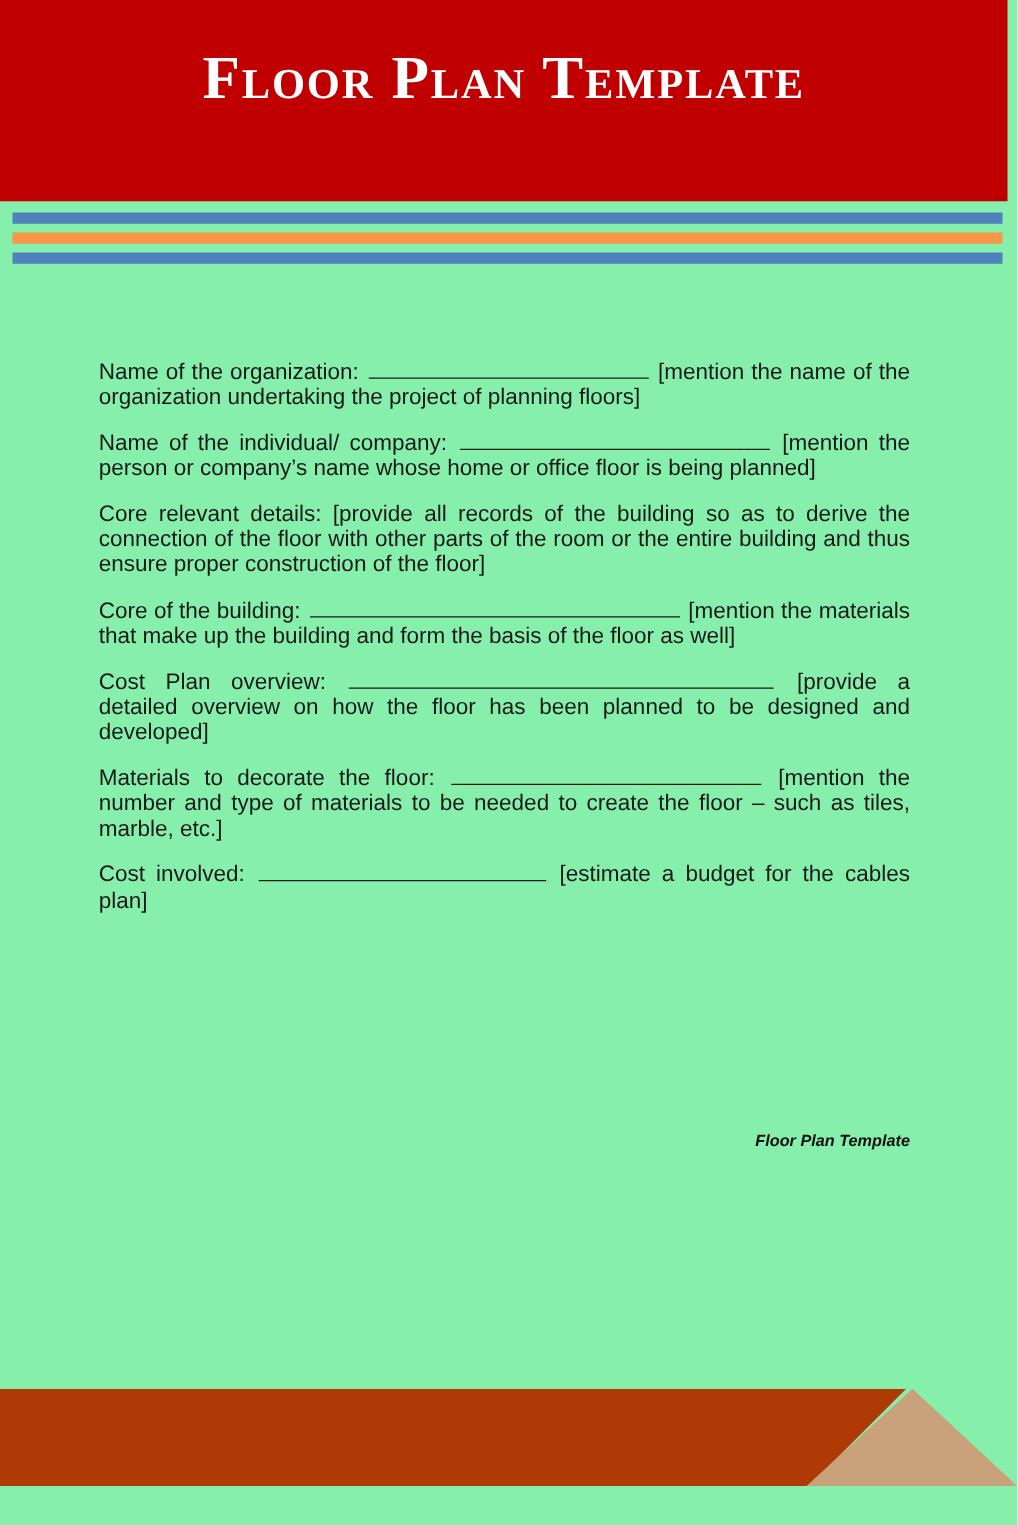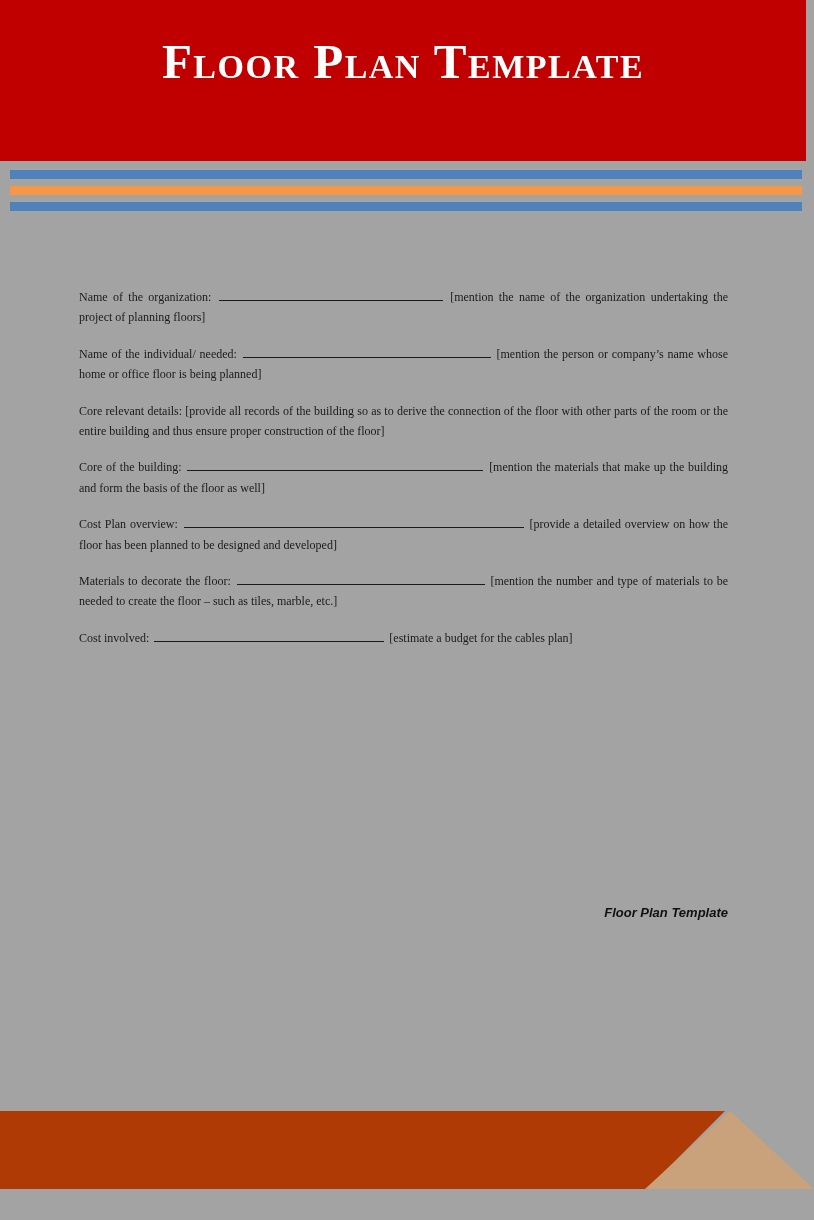--- a/index.html
+++ b/index.html
@@ -7,21 +7,21 @@
     padding: 0;
     background: #ffffff;
   }
   body {
     font-family: "Liberation Sans", "DejaVu Sans", sans-serif;
   }
   .page {
     position: relative;
     width: 814px;
     height: 1220px;
-    background: #a3a3a3;
+    background: #86efac;
     overflow: hidden;
   }
 
   
   .header-band {
     position: absolute;
     left: 0;
     top: 0;
     width: 806px;
     height: 161px;
@@ -56,26 +56,26 @@
 
   
   .body-area {
     position: absolute;
     left: 79px;
     top: 287px;
     width: 649px;
   }
   .para {
     margin: 0 0 16px 0;
-    font-size: 12px;
+    font-size: 18px;
     line-height: 20.4px;
     color: #1a1a1a;
     text-align: justify;
     text-justify: inter-word;
-    font-family: Liberation Serif, serif;
+    font-family: Liberation Sans, sans-serif;
   }
   .para:last-child { margin-bottom: 0; }
   .blank {
     display: inline-block;
     border-bottom: 1.4px solid #1a1a1a;
     vertical-align: baseline;
     height: 13px;
     margin: 0 2px;
   }
 
@@ -128,21 +128,21 @@
   <div class="header-band">
     <div class="doc-title">Floor Plan Template</div>
   </div>
 
   <div class="stripe stripe-1"></div>
   <div class="stripe stripe-2"></div>
   <div class="stripe stripe-3"></div>
 
   <div class="body-area" id="form-body">
       <p class="para"><span>Name of the organization:</span> <span class="blank" style="width: 224px;"></span> <span>[mention the name of the organization undertaking the project of planning floors]</span></p>
-      <p class="para"><span>Name of the individual/ needed:</span> <span class="blank" style="width: 248px;"></span> <span>[mention the person or company’s name whose home or office floor is being planned]</span></p>
+      <p class="para"><span>Name of the individual/ company:</span> <span class="blank" style="width: 248px;"></span> <span>[mention the person or company’s name whose home or office floor is being planned]</span></p>
       <p class="para"><span>Core relevant details:</span> <span>[provide all records of the building so as to derive the connection of the floor with other parts of the room or the entire building and thus ensure proper construction of the floor]</span></p>
       <p class="para"><span>Core of the building:</span> <span class="blank" style="width: 296px;"></span> <span>[mention the materials that make up the building and form the basis of the floor as well]</span></p>
       <p class="para"><span>Cost Plan overview:</span> <span class="blank" style="width: 340px;"></span> <span>[provide a detailed overview on how the floor has been planned to be designed and developed]</span></p>
       <p class="para"><span>Materials to decorate the floor:</span> <span class="blank" style="width: 248px;"></span> <span>[mention the number and type of materials to be needed to create the floor – such as tiles, marble, etc.]</span></p>
       <p class="para"><span>Cost involved:</span> <span class="blank" style="width: 230px;"></span> <span>[estimate a budget for the cables plan]</span></p>
     </div>
 
   <div class="footer-label">Floor Plan Template</div>
 
   <div class="bottom-deco">

